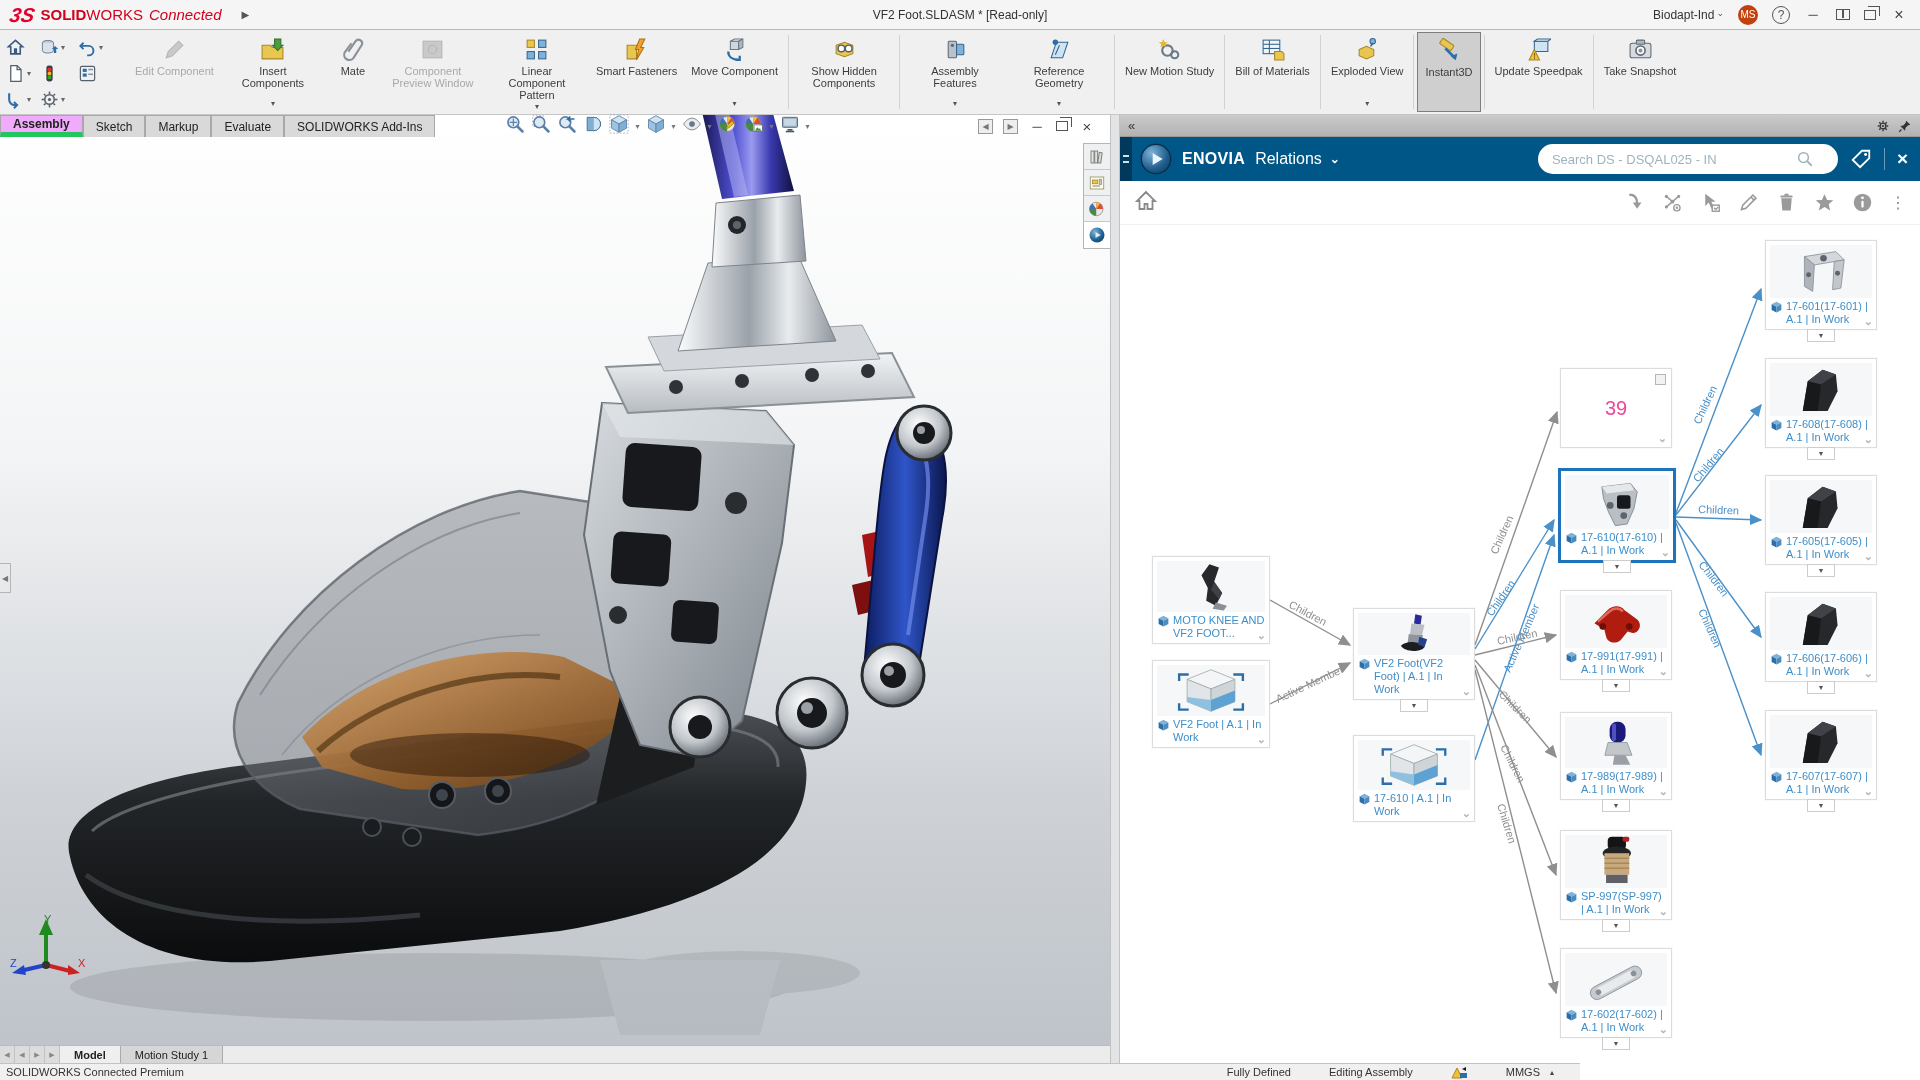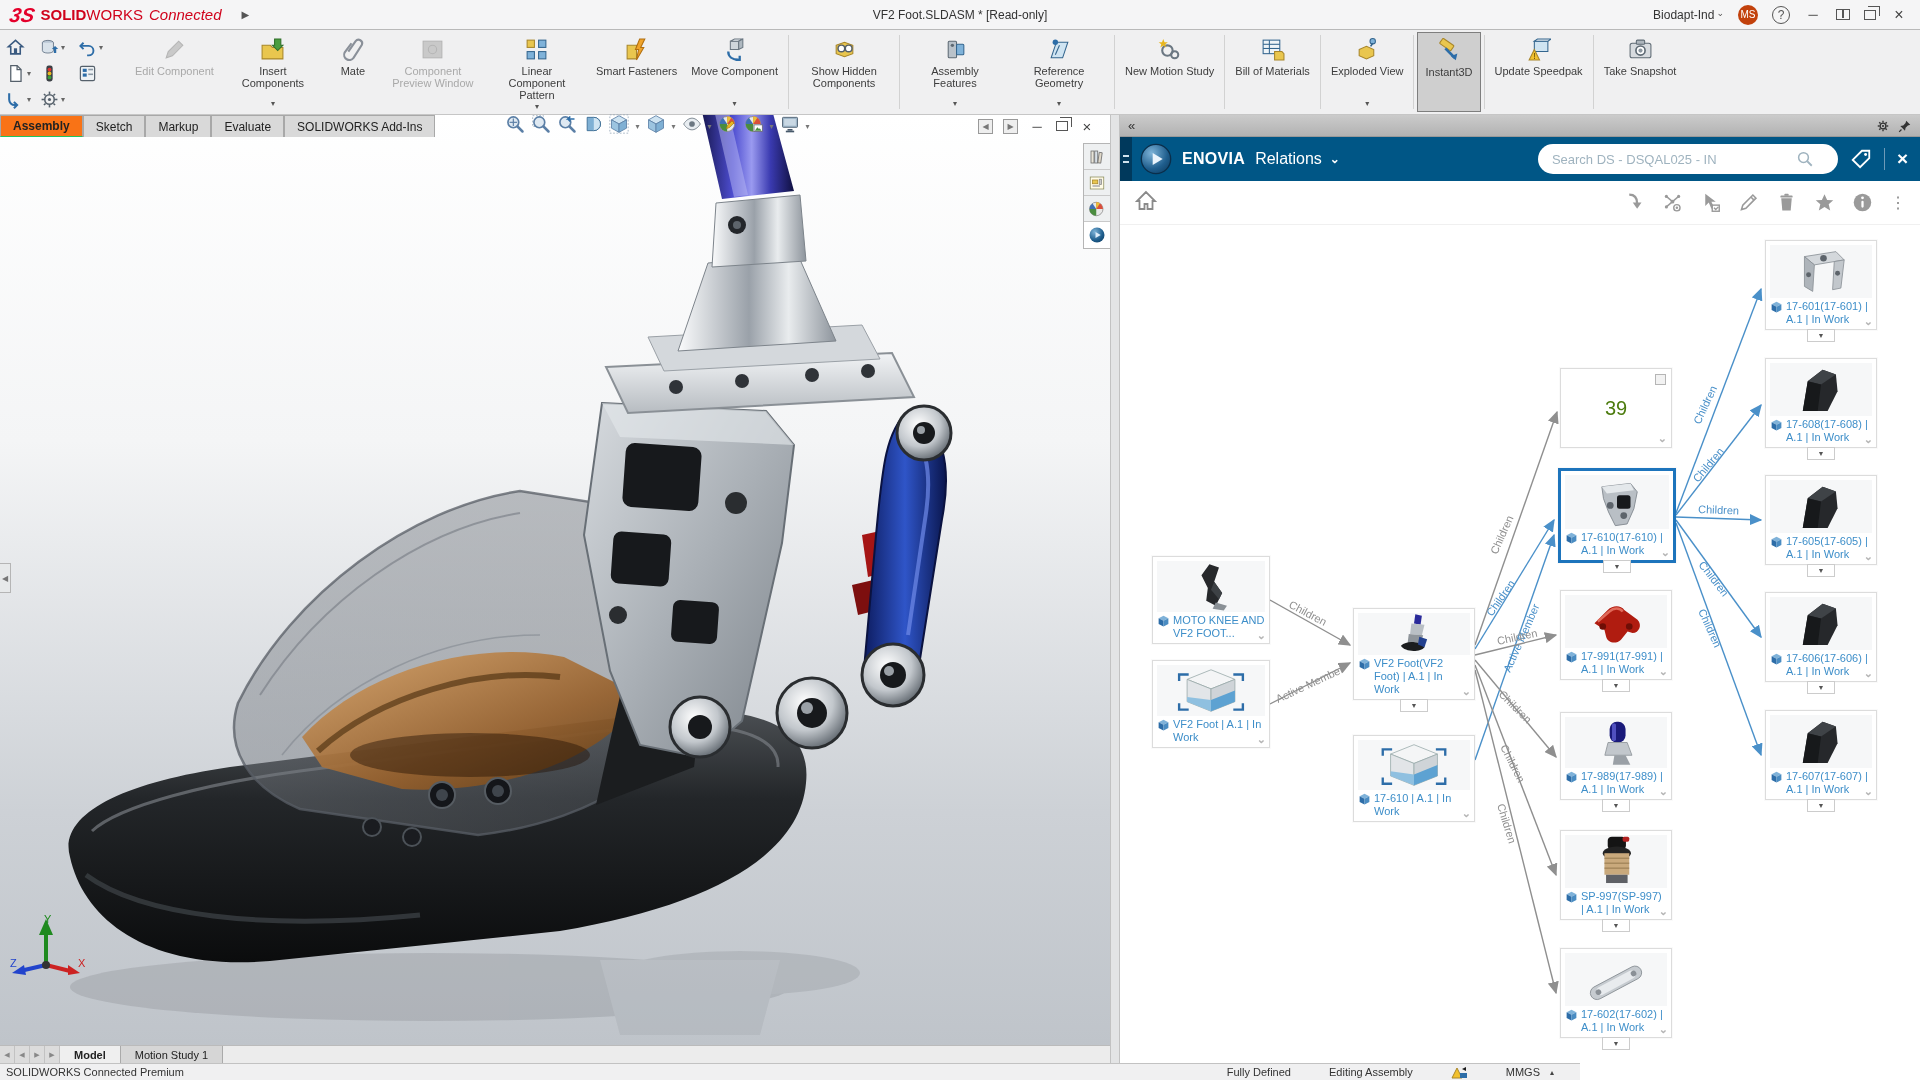--- a/index.html
+++ b/index.html
@@ -36,21 +36,21 @@
   .rbtn{display:flex;flex-direction:column;align-items:center;padding:5px 7px 2px 7px;font-size:11px;line-height:12px;text-align:center;color:#3d3d3d;max-width:104px;min-width:56px}
   .rbtn svg{width:25px;height:25px;flex:0 0 25px;margin-bottom:3px}
   .rbtn .car{font-size:8px;color:#555;margin-top:auto}
   .rbtn.disabled{color:#a9a9a9}
   .rbtn.disabled svg *{fill:#c9c9c9 !important;stroke:#b5b5b5 !important}
   .rbtn.active{background:#cfcfcf;border:1px solid #7e7e7e}
 
   
   #tabrow{position:absolute;top:115px;left:0;width:1110px;height:22px;background:transparent;display:flex;align-items:stretch;z-index:5}
   .swtab{padding:3px 12px;font-size:12px;background:#d9d9d9;border:1px solid #a8a8a8;border-bottom:none;color:#222;display:flex;align-items:center}
-  .swtab.active{background:#f97316;font-weight:bold;border-bottom:1px solid #22c55e}
+  .swtab.active{background:#f0abfc;font-weight:bold;border-bottom:5px solid #22c55e}
   #hud{display:flex;align-items:center;gap:6px;margin-left:70px}
   #hud svg{width:20px;height:20px}
   #hud .car{font-size:8px;color:#777}
   #docwin{margin-left:auto;display:flex;align-items:center;gap:10px;padding-right:14px}
   .navbox{width:15px;height:15px;border:1px solid #999;color:#777;font-size:8px;display:flex;align-items:center;justify-content:center;background:#eee}
 
   
   #viewport{position:absolute;top:115px;left:0;width:1110px;height:930px;background:linear-gradient(180deg,#ffffff 0%,#f4f5f6 35%,#cdd1d6 75%,#bfc4ca 100%);overflow:hidden}
   #tabstrip{position:absolute;right:0;top:28px;width:27px;background:#eef0f1;border:1px solid #b5b5b5;border-right:none}
   .tscell{width:26px;height:26px;display:flex;align-items:center;justify-content:center;border-bottom:1px solid #c9c9c9}
@@ -104,21 +104,21 @@
   .elabel.blue{fill:#4a90c9}
   .gnode{position:absolute;background:#fff;border:1px solid #dcdcdc;box-shadow:0 0 0 1px rgba(0,0,0,0.02);display:flex;flex-direction:column}
   .gnode.selected{border:3px solid #1d74bc}
   .gthumb{flex:1;margin:4px 4px 0 4px;background:#f6f7f8;display:flex;align-items:center;justify-content:center;overflow:hidden}
   .gthumb svg{width:100%;height:100%}
   .glabel{font-size:11px;line-height:13px;color:#3d8ec9;padding:2px 4px 3px 4px;position:relative;display:flex;gap:3px}
   .glabel .txt{flex:1}
   .glabel .pchev{position:absolute;right:3px;bottom:1px;color:#b5b5b5;font-size:11px;font-weight:bold}
   .glabel svg{width:13px;height:13px;flex:0 0 13px;margin-top:1px}
   .gexpand{position:absolute;left:50%;transform:translateX(-50%);bottom:-13px;width:28px;height:13px;background:#fff;border:1px solid #ccc;color:#555;font-size:7px;display:flex;align-items:center;justify-content:center}
-  #node39 .num{flex:1;display:flex;align-items:center;justify-content:center;font-size:20px;color:#4d7c0f}
+  #node39 .num{flex:1;display:flex;align-items:center;justify-content:center;font-size:20px;color:#ec4899}
   #node39 .cbox{position:absolute;right:5px;top:5px;width:11px;height:11px;border:1px solid #b5b5b5;background:#f2f2f2}
   #node39 .pchev{position:absolute;right:4px;bottom:2px;color:#b5b5b5;font-size:11px;font-weight:bold}
 </style>
 </head>
 <body>
 
 <svg width="0" height="0" style="position:absolute">
   <defs>
     <linearGradient id="gChrome" x1="0" y1="0" x2="1" y2="0">
       <stop offset="0" stop-color="#fafbfc"></stop>

